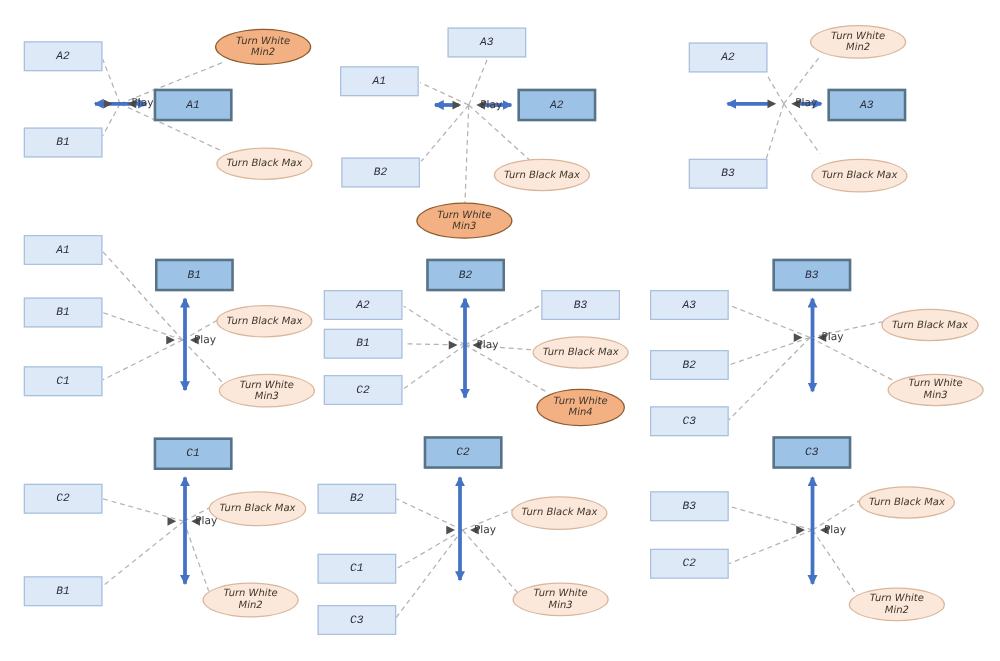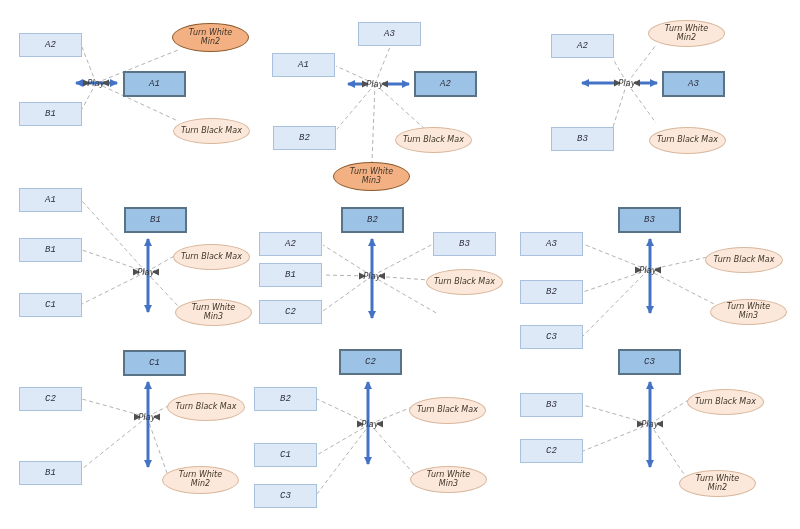--- a/index.html
+++ b/index.html
@@ -11,21 +11,21 @@
         justify-content:center;font-size:9px;font-style:italic;color:#2e2e40;
         z-index:2;box-sizing:border-box;font-family:Liberation Mono, monospace;}
   .node.light{background:#dde9f7;border:1px solid #a9c1dd;}
   .node.main{background:#9cc3e5;border:2px solid #5a7286;height:26px;}
   .ellipse{position:absolute;border-radius:50%;display:flex;align-items:center;
            justify-content:center;text-align:center;font-size:8px;font-style:italic;
            color:#3e352b;z-index:2;box-sizing:border-box;line-height:1.12;padding:1px 5px;}
   .ellipse.light{background:#fce8da;border:1px solid #d9b79c;}
   .ellipse.emph{background:#f3b183;border:1.5px solid #8c5a2e;}
   .play{position:absolute;transform:translate(-50%,-50%);font-size:8.5px;
-        font-style:italic;color:#3b3b3b;z-index:3;white-space:nowrap;}
+        color:#3b3b3b;z-index:3;white-space:nowrap;margin-left:18px;}
 </style>
 </head>
 <body>
 
 <div class="canvas">
 
 <svg class="layer" width="800" height="529" viewBox="0 0 800 529">
   <defs>
     <marker id="mb" markerUnits="userSpaceOnUse" markerWidth="10" markerHeight="10" refX="7" refY="4" orient="auto">
       <path d="M0,0 L8,4 L0,8 Z" fill="#4472c4"></path>
@@ -149,20 +149,21 @@
 <div class="ellipse light" style="left:173px;top:244px;width:77px;height:26px">Turn Black Max</div>
 <div class="ellipse light" style="left:175px;top:299px;width:77px;height:27px">Turn White Min3</div>
 <div class="play" style="left:146px;top:272px">Play</div>
 
 <div class="node light" style="left:259px;top:232px">A2</div>
 <div class="node light" style="left:259px;top:263px">B1</div>
 <div class="node light" style="left:259px;top:300px">C2</div>
 <div class="node light" style="left:433px;top:232px">B3</div>
 <div class="node main" style="left:341px;top:207px">B2</div>
 <div class="ellipse light" style="left:426px;top:269px;width:77px;height:26px">Turn Black Max</div>
+<div class="ellipse emph" style="left:429px;top:311px;width:71px;height:30px">Turn White Min4</div>
 <div class="play" style="left:372px;top:276px">Play</div>
 
 <div class="node light" style="left:520px;top:232px">A3</div>
 <div class="node light" style="left:520px;top:280px">B2</div>
 <div class="node light" style="left:520px;top:325px">C3</div>
 <div class="node main" style="left:618px;top:207px">B3</div>
 <div class="ellipse light" style="left:705px;top:247px;width:78px;height:26px">Turn Black Max</div>
 <div class="ellipse light" style="left:710px;top:299px;width:77px;height:26px">Turn White Min3</div>
 <div class="play" style="left:648px;top:270px">Play</div>
 

